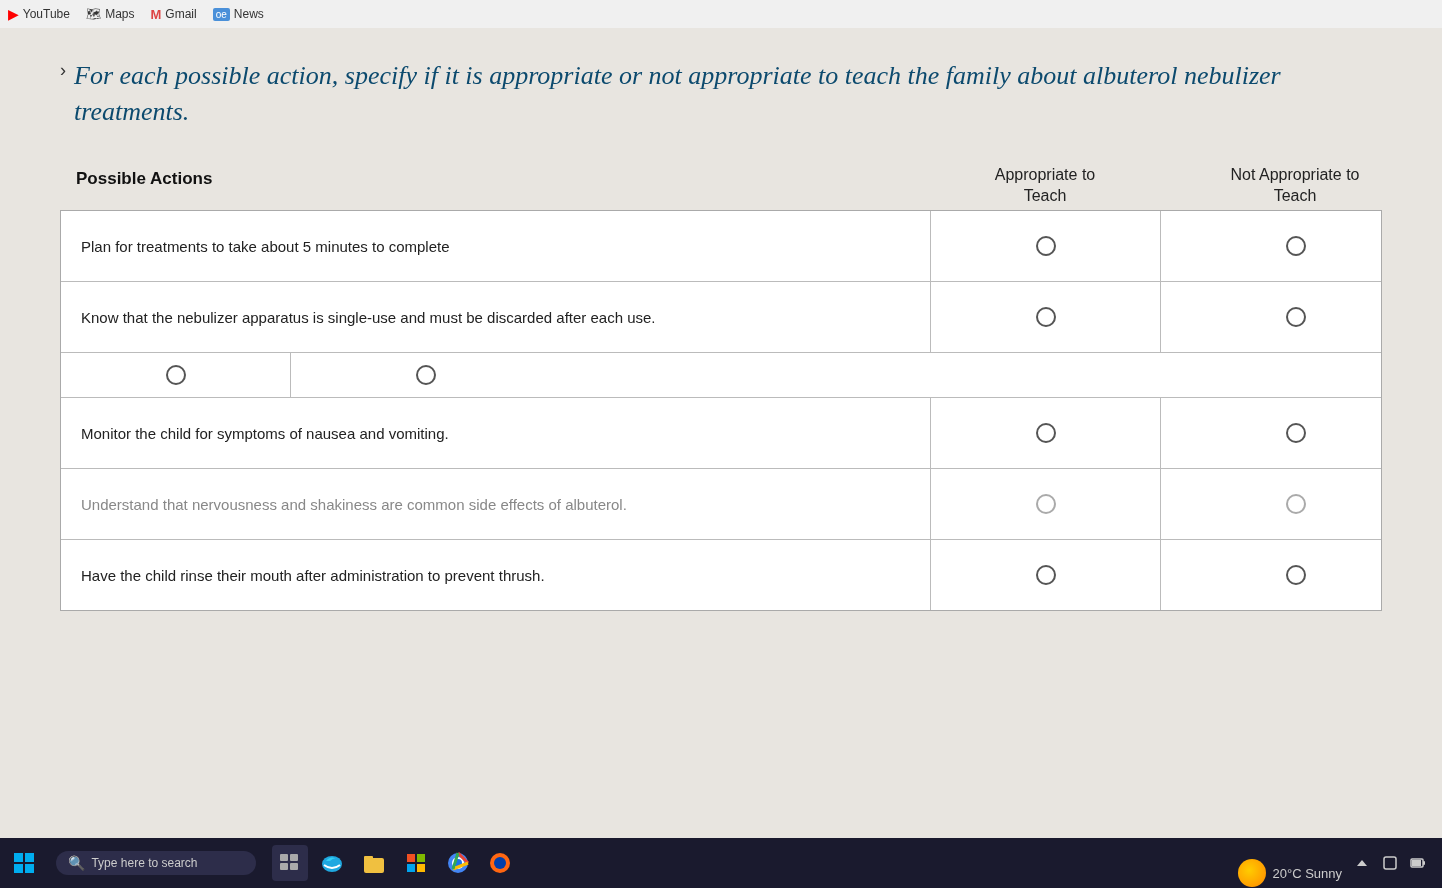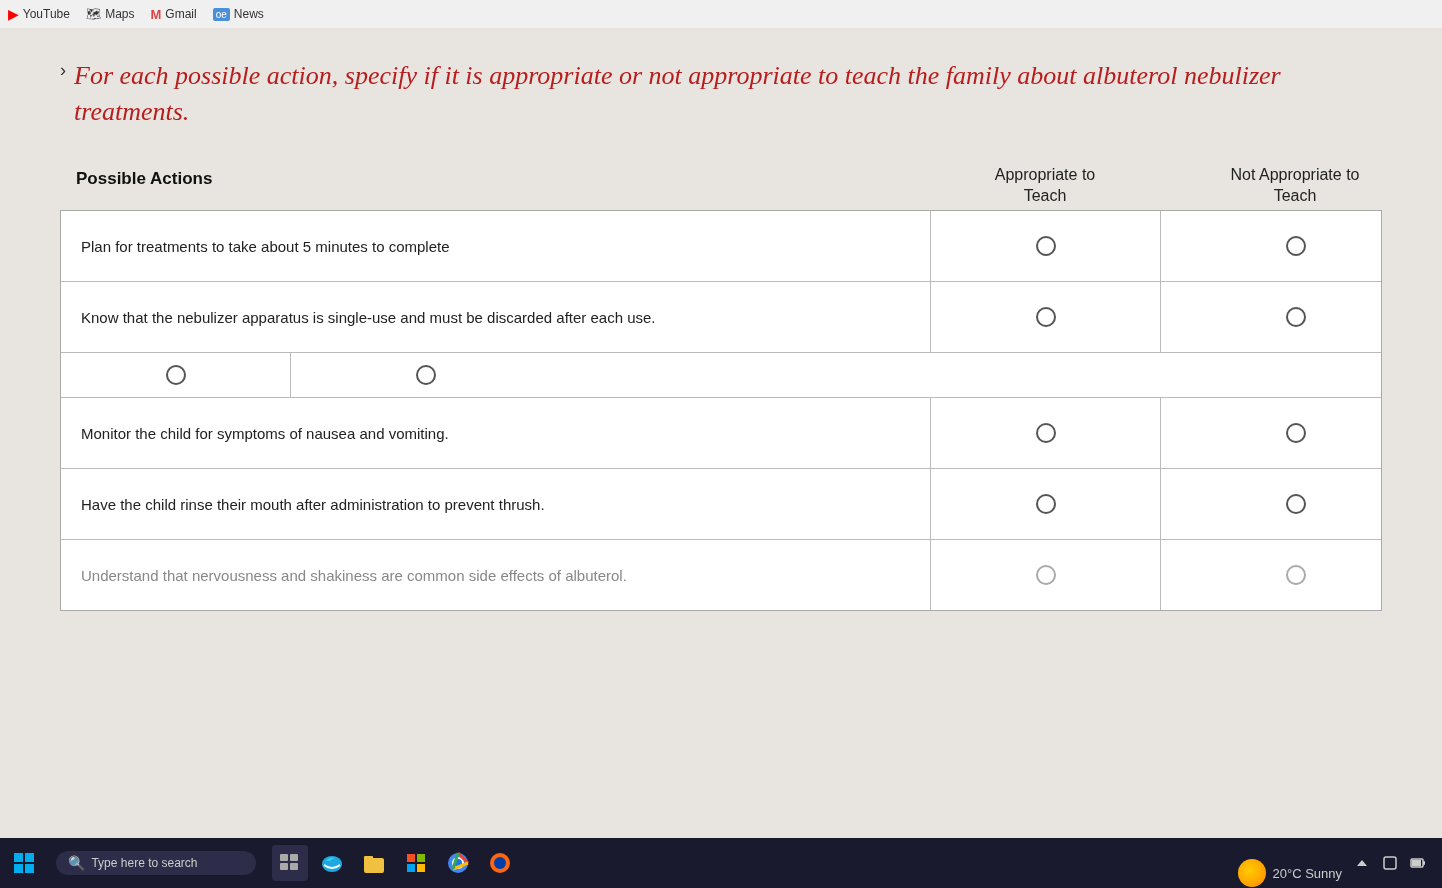--- a/index.html
+++ b/index.html
@@ -47,21 +47,21 @@
     }
     .instruction-arrow {
       color: #333;
       font-size: 18px;
       margin-top: 2px;
       flex-shrink: 0;
     }
     .instruction-text {
       font-size: 26px;
       font-style: italic;
-      color: #b91c1c;
+      color: #0c4a6e;
       line-height: 1.4;
       font-family: Georgia, serif;
     }
 
     
     .table-container {
     }
 
     
     .table-header {
@@ -303,40 +303,40 @@
         </div>
         <div class="cell-radio">
           <span class="radio-circle"></span>
         </div>
         <div class="cell-radio-last">
           <span class="radio-circle"></span>
         </div>
       </div>
 
       <div class="table-row-data">
+        <div class="cell-action dimmed">
+          <span>Understand that nervousness and shakiness are common side effects of albuterol.</span>
+        </div>
+        <div class="cell-radio">
+          <span class="radio-circle dimmed"></span>
+        </div>
+        <div class="cell-radio-last">
+          <span class="radio-circle dimmed"></span>
+        </div>
+      </div>
+
+      <div class="table-row-data">
         <div class="cell-action">
           <span>Have the child rinse their mouth after administration to prevent thrush.</span>
         </div>
         <div class="cell-radio">
           <span class="radio-circle"></span>
         </div>
         <div class="cell-radio-last">
           <span class="radio-circle"></span>
-        </div>
-      </div>
-
-      <div class="table-row-data">
-        <div class="cell-action dimmed">
-          <span>Understand that nervousness and shakiness are common side effects of albuterol.</span>
-        </div>
-        <div class="cell-radio">
-          <span class="radio-circle dimmed"></span>
-        </div>
-        <div class="cell-radio-last">
-          <span class="radio-circle dimmed"></span>
         </div>
       </div>
 
     </div>
   </div>
 </div>
 
 <div class="taskbar">
   <div class="taskbar-start">
     <svg width="20" height="20" viewBox="0 0 20 20">

